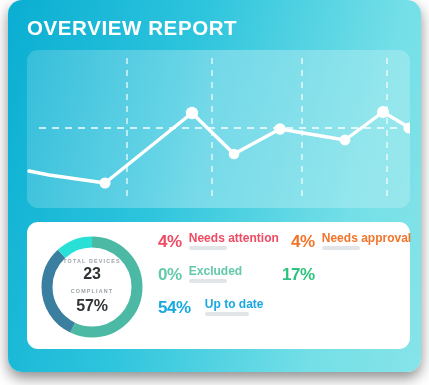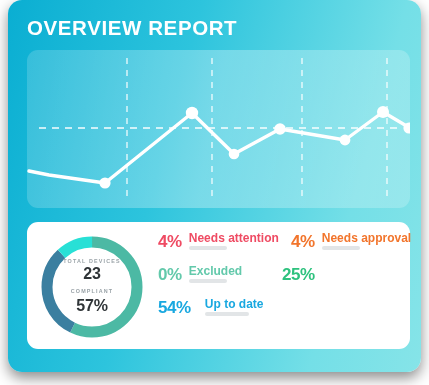--- a/index.html
+++ b/index.html
@@ -251,21 +251,21 @@
 
         <div class="stat s-excluded">
           <div class="stat-value c-excluded">0%</div>
           <div class="stat-text">
             <div class="stat-label c-excluded">Excluded</div>
             <div class="stat-bar" style="width:38px"></div>
           </div>
         </div>
 
         <div class="stat s-scheduled">
-          <div class="stat-value c-scheduled">25%</div>
+          <div class="stat-value c-scheduled">17%</div>
         </div>
 
         <div class="stat s-uptodate">
           <div class="stat-value c-uptodate">54%</div>
           <div class="stat-text">
             <div class="stat-label c-uptodate">Up to date</div>
             <div class="stat-bar" style="width:44px"></div>
           </div>
         </div>
 

